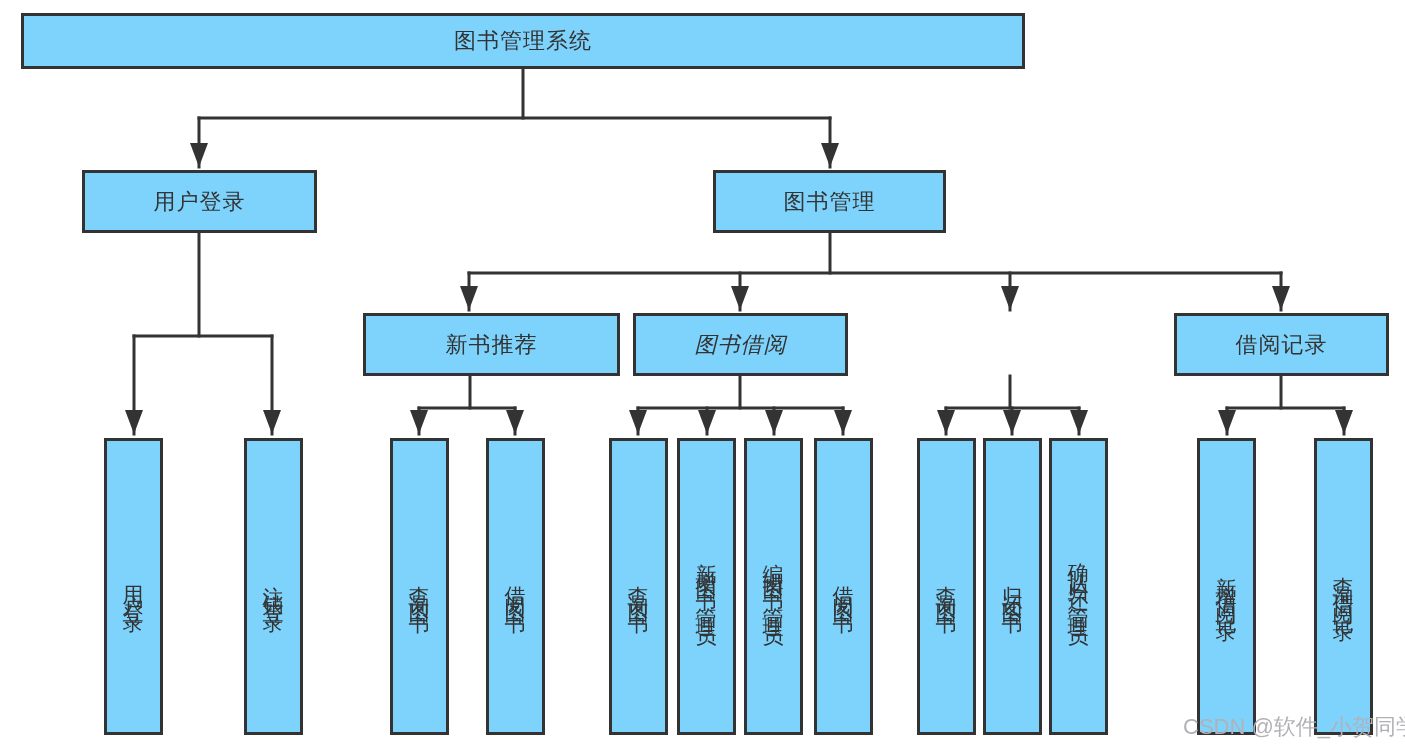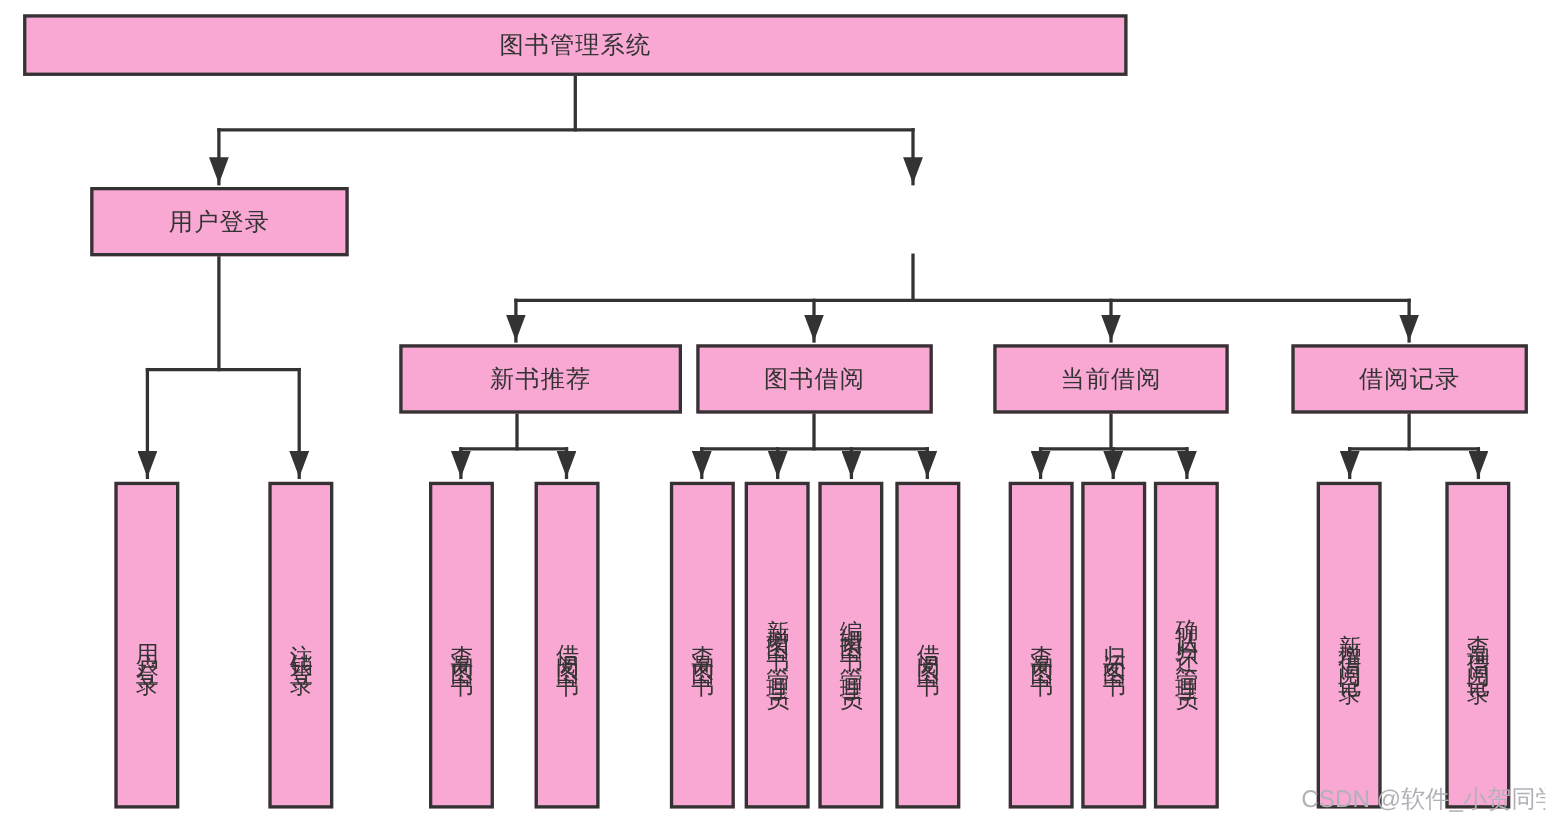--- a/index.html
+++ b/index.html
@@ -7,21 +7,21 @@
     position:relative;
     width:1405px;height:747px;
     background:#ffffff;
     font-family:"Liberation Sans", sans-serif;
     overflow:hidden;
   }
   .wires{position:absolute;left:0;top:0;z-index:0;}
   .node{
     position:absolute;
     box-sizing:border-box;
-    background:#f9a8d4;
+    background:#7dd3fc;
     border:3px solid #333333;
     color:#333333;
     display:flex;
     align-items:center;
     justify-content:center;
     z-index:2;
   }
   .h-label{
     font-size:22px;
     letter-spacing:1px;
@@ -105,29 +105,29 @@
     </g>
   </svg>
 
   <div class="node root">
     <span class="h-label">图书管理系统</span>
   </div>
 
   <div class="node lvl2" style="left:82px;top:170px;width:235px;">
     <span class="h-label">用户登录</span>
   </div>
+  <div class="node lvl2" style="left:713px;top:170px;width:233px;">
+    <span class="h-label">图书管理</span>
+  </div>
 
   <div class="node lvl3" style="left:363px;top:313px;width:257px;">
     <span class="h-label">新书推荐</span>
   </div>
-  <div class="node lvl3" style="left:633px;top:313px;width:215px;">
+  <div class="node lvl3" style="left:633px;top:313px;width:215px;font-style:italic;">
     <span class="h-label">图书借阅</span>
-  </div>
-  <div class="node lvl3" style="left:903px;top:313px;width:214px;">
-    <span class="h-label">当前借阅</span>
   </div>
   <div class="node lvl3" style="left:1174px;top:313px;width:215px;">
     <span class="h-label">借阅记录</span>
   </div>
 
   <div class="node leaf" style="left:104px;">
     <span class="v-label">用户登录</span>
   </div>
   <div class="node leaf" style="left:244px;">
     <span class="v-label">注销登录</span>

